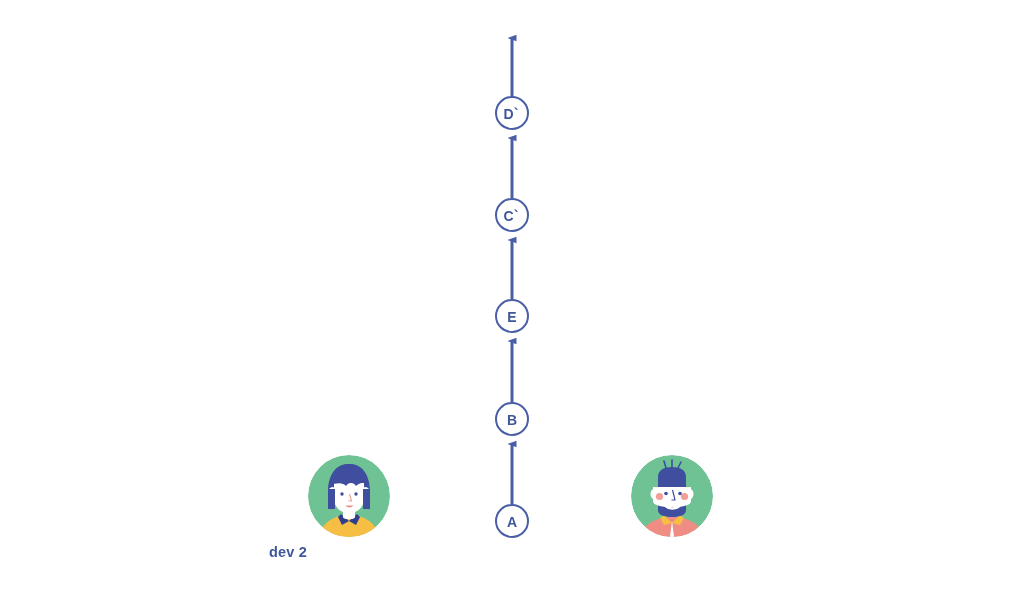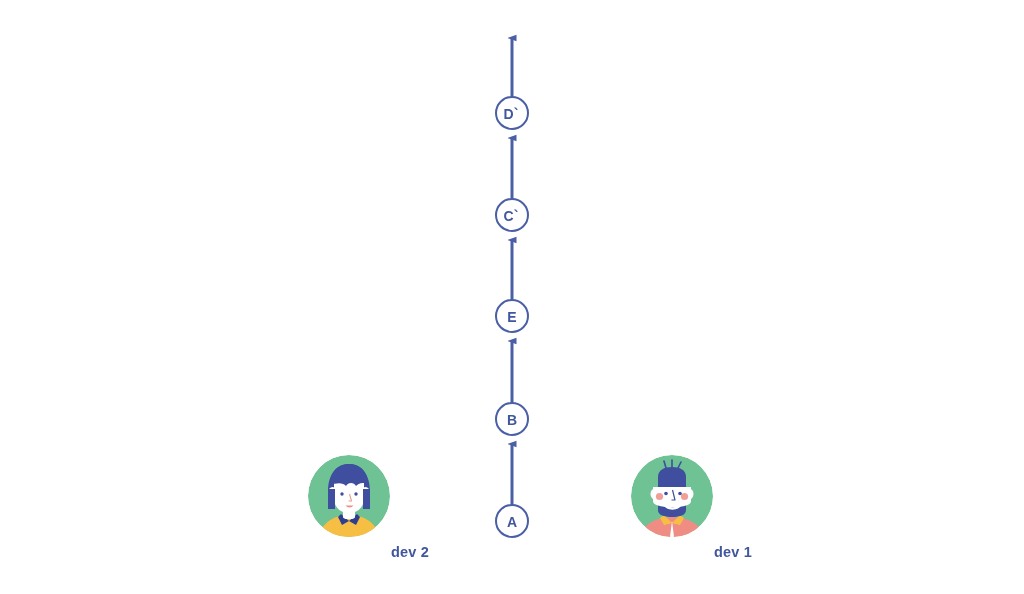--- a/index.html
+++ b/index.html
@@ -41,21 +41,21 @@
     dominant-baseline: central;
   }
 
   
   .actor-caption {
     position: absolute;
     font-family: "Liberation Sans", sans-serif;
     font-size: 14.5px;
     font-weight: bold;
     color: #41579c;
-    text-align: right;
+    text-align: left;
     width: 160px;
     letter-spacing: 0.2px;
   }
 
   .avatar {
     position: absolute;
     width: 82px;
     height: 82px;
     border-radius: 50%;
     overflow: hidden;
@@ -166,15 +166,14 @@
       <circle cx="53.5" cy="41.5" r="3.6" fill="#ef8d85" opacity="0.85"></circle>
 
       <circle cx="35" cy="38.5" r="1.8" fill="#3f4e9e"></circle>
       <circle cx="49" cy="38.5" r="1.8" fill="#3f4e9e"></circle>
 
       <path d="M41.5 35 L44 45 L40.5 45" fill="none" stroke="#3f4e9e" stroke-width="1.2" stroke-linejoin="round"></path>
 
       <path d="M33 49 C37 55, 46 55, 50 49" fill="none" stroke="#ffffff" stroke-width="2.4" stroke-linecap="round"></path>
     </svg>
   </div>
-  <div class="actor-caption" style="left:592px; top:544px;">dev 1</div>
 
 </div>
 
 </body></html>

